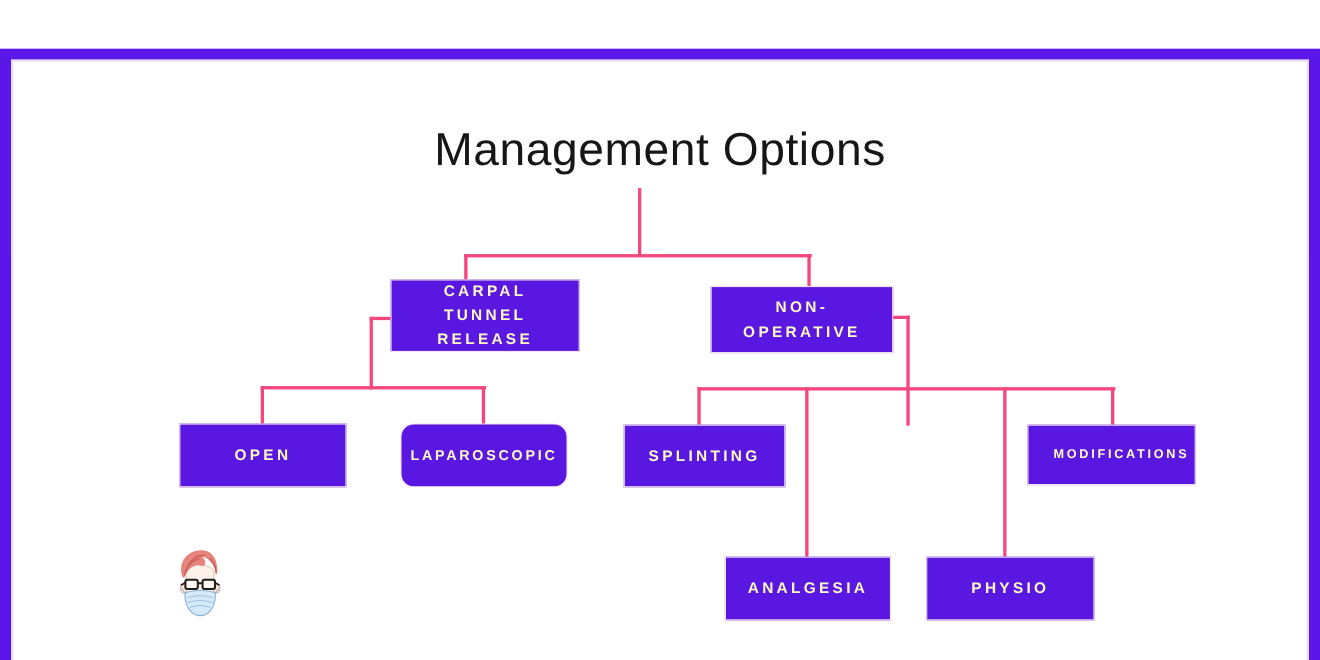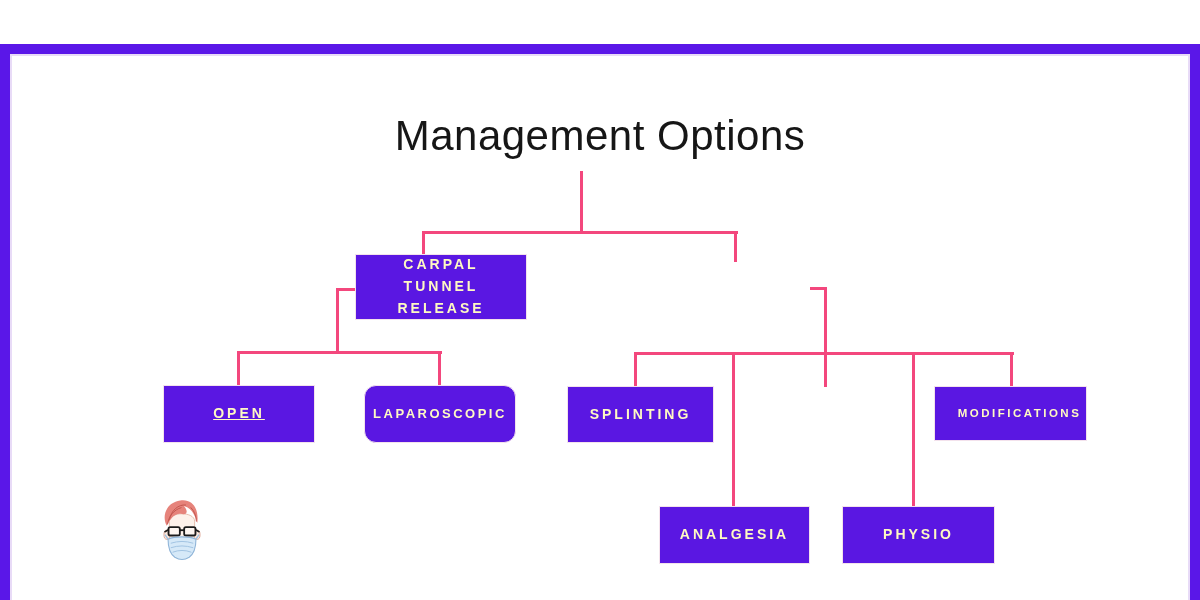--- a/index.html
+++ b/index.html
@@ -51,21 +51,22 @@
 
   <div class="line h" style="left:810px;top:243px;width:17px;"></div>
   <div class="line v" style="left:824px;top:243px;height:100px;"></div>
   <div class="line h" style="left:634px;top:308px;width:380px;"></div>
   <div class="line v" style="left:634px;top:308px;height:36px;"></div>
   <div class="line v" style="left:732px;top:308px;height:156px;"></div>
   <div class="line v" style="left:912px;top:308px;height:156px;"></div>
   <div class="line v" style="left:1010px;top:308px;height:36px;"></div>
 
   <div class="node" style="left:355px;top:210px;width:172px;height:66px;">CARPAL TUNNEL RELEASE</div>
-  <div class="node" style="left:163px;top:341px;width:152px;height:58px;text-decoration:underline;">OPEN</div>
+  <div class="node" style="left:646px;top:216px;width:166px;height:61px;">NON-OPERATIVE</div>
+  <div class="node" style="left:163px;top:341px;width:152px;height:58px;">OPEN</div>
   <div class="node small" style="left:364px;top:341px;width:152px;height:58px;border-radius:12px;">LAPAROSCOPIC</div>
   <div class="node" style="left:567px;top:342px;width:147px;height:57px;">SPLINTING</div>
   <div class="node tiny" style="left:934px;top:342px;width:153px;height:55px;">MODIFICATIONS</div>
   <div class="node" style="left:842px;top:462px;width:153px;height:58px;">PHYSIO</div>
   <div class="node" style="left:659px;top:462px;width:151px;height:58px;">ANALGESIA</div>
 
   <div class="watermark">
     <svg viewBox="0 0 60 80" width="54" height="72" xmlns="http://www.w3.org/2000/svg">
 
       <ellipse cx="13.5" cy="43" rx="3.6" ry="5.2" fill="#fbe6dc" stroke="#dca493" stroke-width="1"></ellipse>

